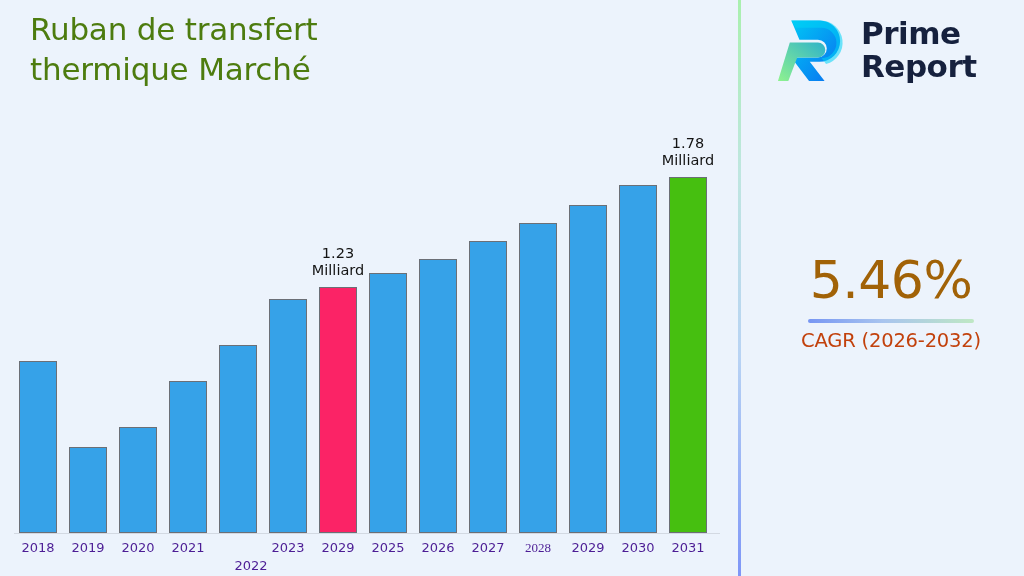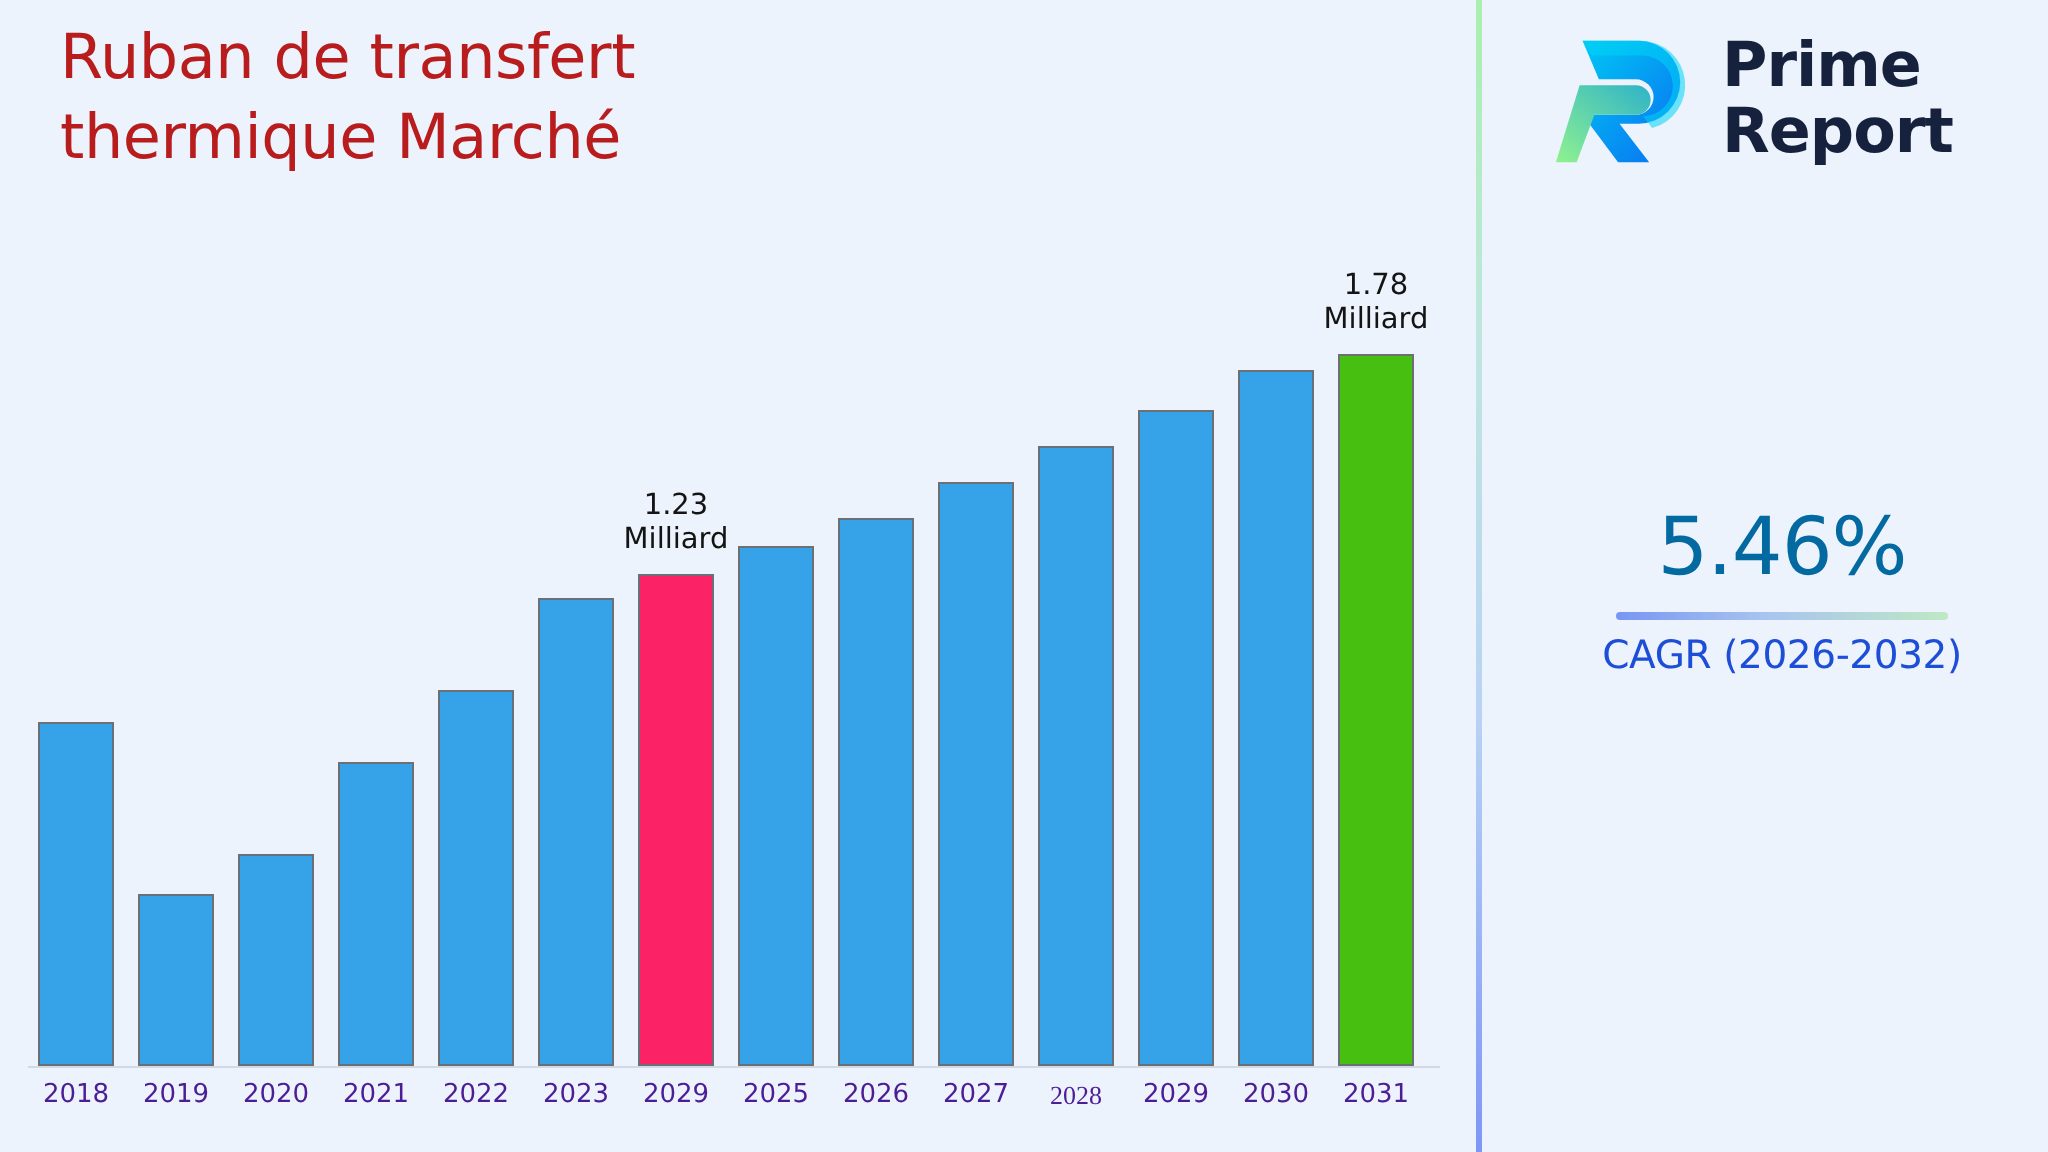--- a/index.html
+++ b/index.html
@@ -33,21 +33,21 @@
   }
 
   
   .title {
     position: absolute;
     left: 30px;
     top: 10px;
     width: 500px;
     font-size: 31px;
     line-height: 1.28;
-    color: #b91c1c;
+    color: #4d7c0f;
     font-weight: 400;
     letter-spacing: -0.2px;
     white-space: pre-line;
   }
 
   
   .logo {
     position: absolute;
     left: 775px;
     top: 12px;
@@ -114,35 +114,35 @@
 
   
   .cagr-block {
     position: absolute;
     left: 760px;
     top: 252px;
     width: 262px;
     text-align: center;
   }
   .cagr-value {
-    font-size: 40px;
-    color: #0369a1;
+    font-size: 52px;
+    color: #a16207;
     line-height: 1.1;
     letter-spacing: -0.5px;
   }
   .cagr-rule {
     width: 166px;
     height: 4px;
     margin: 10px auto 6px auto;
     background: linear-gradient(to right, #7796f3 0%, #a8c4ef 45%, #bfe8c4 100%);
     border-radius: 2px;
   }
   .cagr-caption {
     font-size: 19.5px;
-    color: #1d4ed8;
+    color: #c2410c;
     letter-spacing: -0.2px;
   }
 </style>
 </head>
 <body>
 
 <div class="canvas">
 
   <div class="title">Ruban de transfert
 thermique Marché</div>
@@ -174,21 +174,21 @@
     <div class="axis-line"></div>
   <div class="bar" style="left: 19px; top: 361px; width: 38px; height: 172px; background: rgb(54, 162, 232);"></div>
       <div class="tick-label" style="left: 7px; width: 62px;">2018</div>
       <div class="bar" style="left: 69px; top: 447px; width: 38px; height: 86px; background: rgb(54, 162, 232);"></div>
       <div class="tick-label" style="left: 57px; width: 62px;">2019</div>
       <div class="bar" style="left: 119px; top: 427px; width: 38px; height: 106px; background: rgb(54, 162, 232);"></div>
       <div class="tick-label" style="left: 107px; width: 62px;">2020</div>
       <div class="bar" style="left: 169px; top: 381px; width: 38px; height: 152px; background: rgb(54, 162, 232);"></div>
       <div class="tick-label" style="left: 157px; width: 62px;">2021</div>
       <div class="bar" style="left: 219px; top: 345px; width: 38px; height: 188px; background: rgb(54, 162, 232);"></div>
-      <div class="tick-label" style="left: 207px; width: 62px;">2022</div>
+      <div class="tick-label" style="left: 220px; width: 62px; margin-top: 18px;">2022</div>
       <div class="bar" style="left: 269px; top: 299px; width: 38px; height: 234px; background: rgb(54, 162, 232);"></div>
       <div class="tick-label" style="left: 257px; width: 62px;">2023</div>
       <div class="bar highlight-pink" style="left: 319px; top: 287px; width: 38px; height: 246px; background: rgb(251, 35, 102);"></div>
       <div class="tick-label" style="left: 307px; width: 62px;">2029</div>
       <div class="bar" style="left: 369px; top: 273px; width: 38px; height: 260px; background: rgb(54, 162, 232);"></div>
       <div class="tick-label" style="left: 357px; width: 62px;">2025</div>
       <div class="bar" style="left: 419px; top: 259px; width: 38px; height: 274px; background: rgb(54, 162, 232);"></div>
       <div class="tick-label" style="left: 407px; width: 62px;">2026</div>
       <div class="bar" style="left: 469px; top: 241px; width: 38px; height: 292px; background: rgb(54, 162, 232);"></div>
       <div class="tick-label" style="left: 457px; width: 62px;">2027</div>

